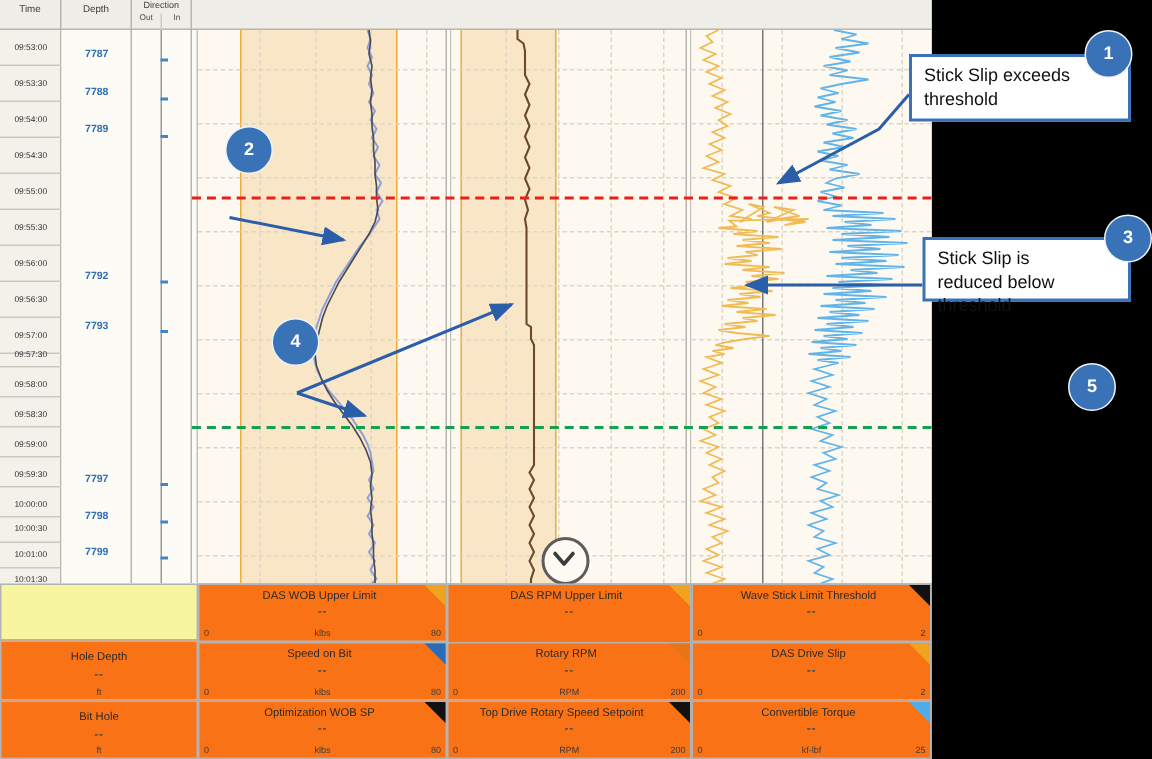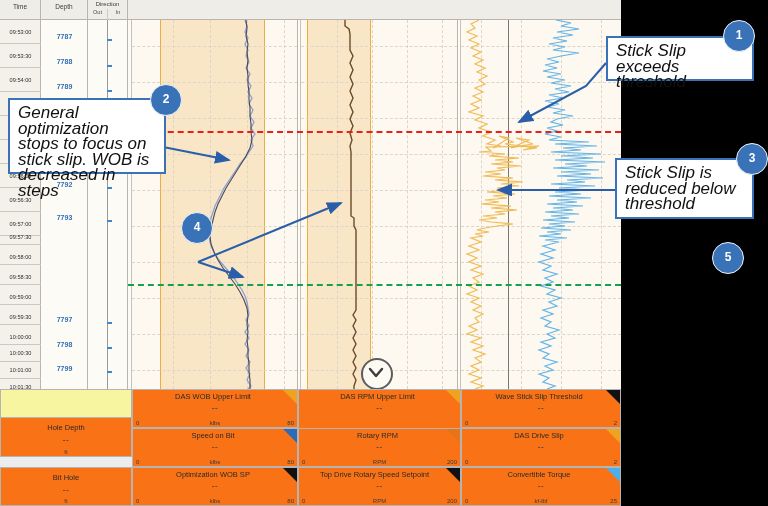--- a/index.html
+++ b/index.html
@@ -59,21 +59,21 @@
   .lg-title{position:absolute;left:10px;right:14px;top:2px;font-size:7.5px;color:#2a2a2a;text-align:center;}
   .lg-val{position:absolute;left:0;right:0;top:13px;font-size:8px;color:#4a4a4a;text-align:center;font-weight:bold;letter-spacing:.5px;}
   .lg-min{position:absolute;left:3px;bottom:1px;font-size:6px;color:#3a3a3a;}
   .lg-max{position:absolute;right:3px;bottom:1px;font-size:6px;color:#3a3a3a;}
   .lg-unit{position:absolute;left:0;right:0;bottom:1px;font-size:6px;color:#3a3a3a;text-align:center;}
   .lg-corner{position:absolute;right:0;top:0;width:0;height:0;border-style:solid;border-width:0 14px 14px 0;}
   .yellowbox{position:absolute;left:0;top:0;width:132px;height:38px;background:#f7f5a0;border:1px solid #b4b4b4;box-sizing:border-box;}
 
   
   .callout{position:absolute;background:#ffffff;border:2px solid #3a72b8;z-index:40;box-sizing:border-box;}
-  .callout p{margin:0;font-size:17px;line-height:15.5px;color:#111;white-space:pre-line;font-style:italic;}
+  .callout p{margin:0;font-size:12px;line-height:15.5px;color:#111;white-space:pre-line;}
   .badge{position:absolute;border-radius:50%;background:#3a72b8;color:#fff;
          font-size:12px;font-weight:bold;text-align:center;z-index:45;box-sizing:border-box;
          border:1.5px solid #eef3fa;}
   svg.ann{position:absolute;left:0;top:0;width:768px;height:506px;pointer-events:none;z-index:35;}
 </style>
 </head>
 <body>
 
 <div id="root">
   <div class="content">
@@ -219,21 +219,21 @@
       </div>
 
       <div class="thline red" style="top:131px;"></div>
       <div class="thline green" style="top:284px;"></div>
     </div>
 
     <div class="legend">
 
       <div class="lgcol" style="left:0;width:132px;">
         <div class="yellowbox"></div>
-        <div class="lgcell" style="top:28px;height:40px;">
+        <div class="lgcell" style="top:38px;height:40px;">
           <div class="lg-title" style="left:4px;right:4px;top:5px;">Hole Depth</div>
           <div class="lg-val" style="top:17px;">--</div>
           <div class="lg-unit">ft</div>
         </div>
         <div class="lgcell" style="top:78px;height:39px;">
           <div class="lg-title" style="left:4px;right:4px;top:5px;">Bit Hole</div>
           <div class="lg-val" style="top:17px;">--</div>
           <div class="lg-unit">ft</div>
         </div>
       </div>
@@ -288,21 +288,21 @@
           <div class="lg-val">--</div>
           <div class="lg-min">0</div>
           <div class="lg-unit">RPM</div>
           <div class="lg-max">200</div>
         </div>
       </div>
 
       <div class="lgcol" style="left:461px;width:160px;">
         <div class="lgcell" style="top:0;height:39px;">
           <div class="lg-corner" style="border-color:transparent #111111 transparent transparent;"></div>
-          <div class="lg-title">Wave Stick Slip Threshold</div>
+          <div class="lg-title">Wave Stick Limit Threshold</div>
           <div class="lg-val">--</div>
           <div class="lg-min">0</div>
           <div class="lg-unit"></div>
           <div class="lg-max">2</div>
         </div>
         <div class="lgcell" style="top:39px;height:39px;">
           <div class="lg-corner" style="border-color:transparent #f0a31e transparent transparent;"></div>
           <div class="lg-title">DAS Drive Slip</div>
           <div class="lg-val">--</div>
           <div class="lg-min">0</div>
@@ -338,29 +338,23 @@
 
     <path d="M198,262 L243,277" fill="none" stroke="#2a5ea8" stroke-width="2" marker-end="url(#arw)"></path>
   </svg>
 
   <div class="callout" style="left:606px;top:36px;width:148px;height:45px;padding:5px 8px;">
     <p>Stick Slip exceeds
 threshold</p>
   </div>
   <div class="badge" style="left:723px;top:20px;width:32px;height:32px;line-height:29px;">1</div>
 
-  <div class="callout" style="left:8px;top:98px;width:158px;height:76px;padding:5px 8px;">
-    <p>General optimization
-stops to focus on
-stick slip.  WOB is
-decreased in steps</p>
-  </div>
   <div class="badge" style="left:150px;top:84px;width:32px;height:32px;line-height:29px;">2</div>
 
-  <div class="callout" style="left:615px;top:158px;width:139px;height:61px;padding:5px 8px;">
+  <div class="callout" style="left:615px;top:158px;width:139px;height:43px;padding:5px 8px;">
     <p>Stick Slip is
 reduced below
 threshold</p>
   </div>
   <div class="badge" style="left:736px;top:143px;width:32px;height:32px;line-height:29px;">3</div>
 
   <div class="badge" style="left:181px;top:212px;width:32px;height:32px;line-height:29px;">4</div>
 
   <div class="badge" style="left:712px;top:242px;width:32px;height:32px;line-height:29px;">5</div>
 </div>

